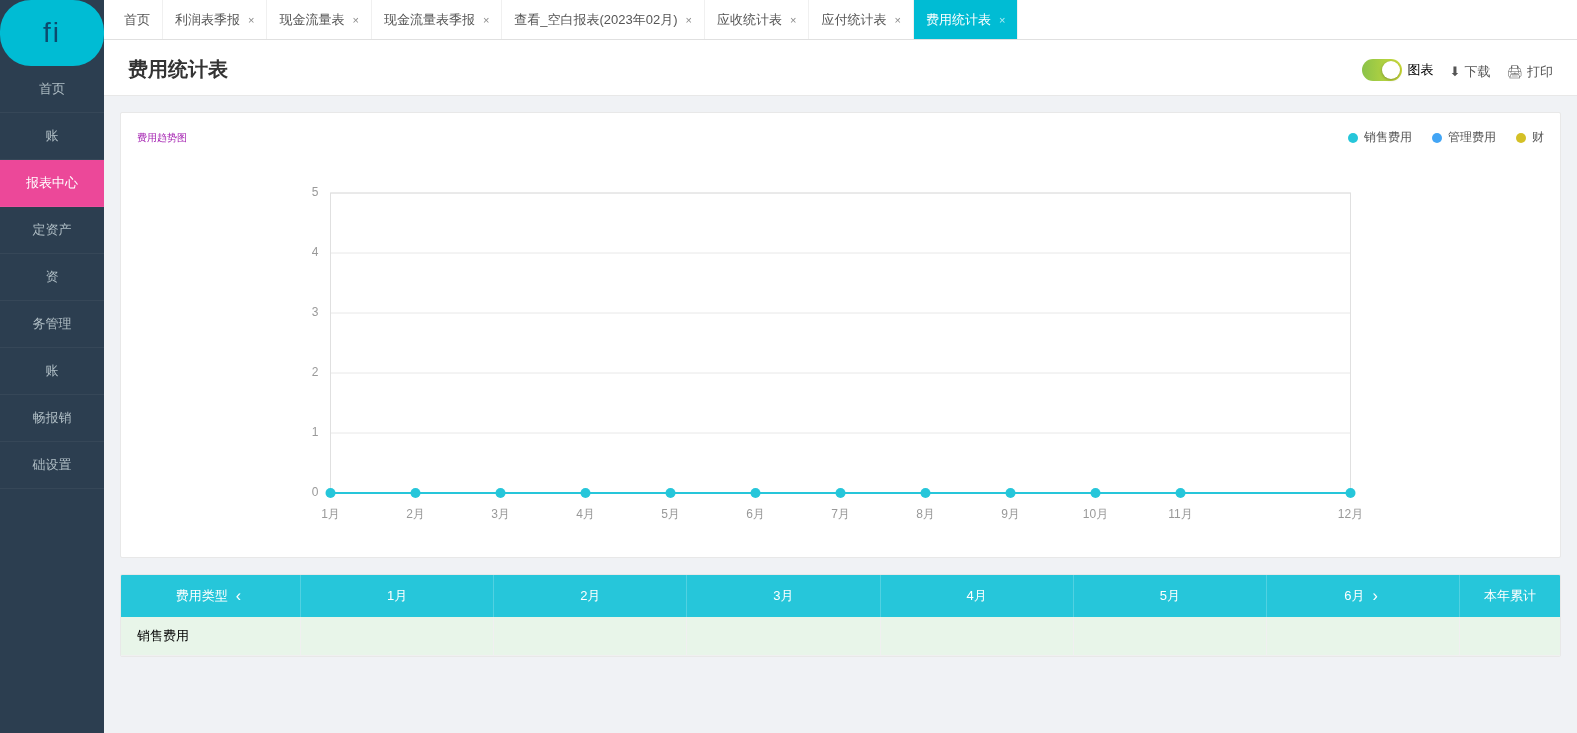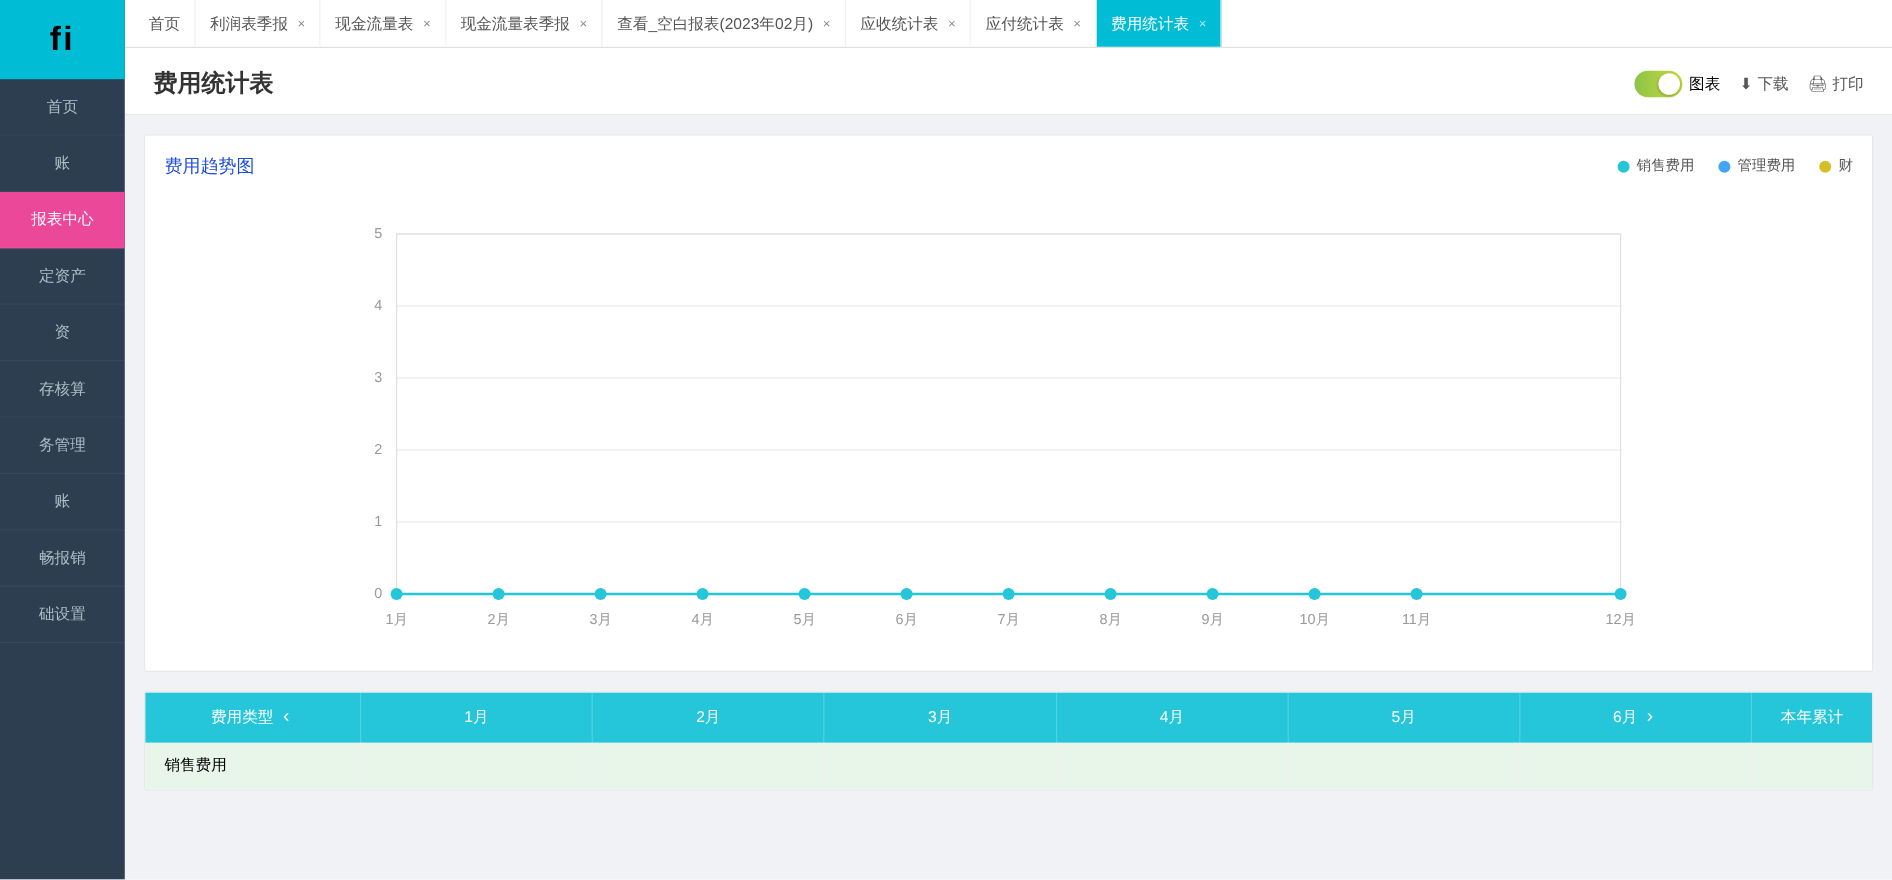--- a/index.html
+++ b/index.html
@@ -16,23 +16,24 @@
       height: 100%;
       overflow: hidden;
     }
     .sidebar-logo {
       background: #00bcd4;
       height: 66px;
       display: flex;
       align-items: center;
       justify-content: center;
       font-size: 28px;
-      font-weight: bold;
-      color: #000000;
+      font-weight: normal;
+      color: #0c4a6e;
       letter-spacing: 2px;
+      border-radius: 31px;
     }
     .sidebar-item {
       padding: 14px 10px;
       text-align: center;
       font-size: 13px;
       color: #b0bec5;
       cursor: pointer;
       border-bottom: 1px solid rgba(255,255,255,0.05);
     }
     .sidebar-item.active { background: #ec4899; color: #fff; }
@@ -96,21 +97,21 @@
       justify-content: space-between;
       border-bottom: 1px solid #e8e8e8;
     }
     .page-title {
       font-size: 20px;
       font-weight: 600;
       color: #333;
     }
     .header-actions {
       display: flex;
-      align-items: center;
+      align-items: flex-end;
       gap: 16px;
     }
     .toggle-wrap {
       display: flex;
       align-items: center;
       gap: 6px;
     }
     .toggle-switch {
       width: 40px;
       height: 22px;
@@ -147,22 +148,22 @@
       border: 1px solid #e8e8e8;
       border-radius: 2px;
     }
     .chart-header {
       display: flex;
       align-items: center;
       justify-content: space-between;
       margin-bottom: 12px;
     }
     .chart-title {
-      font-size: 15px;
-      color: #1d4ed8;
+      font-size: 10px;
+      color: #a21caf;
     }
     .legend {
       display: flex;
       align-items: center;
       gap: 20px;
       font-size: 12px;
       color: #555;
     }
     .legend-item {
       display: flex;
@@ -243,21 +244,20 @@
 </head>
 <body>
 
 <div class="sidebar">
   <div class="sidebar-logo">fi</div>
   <div class="sidebar-item">首页</div>
   <div class="sidebar-item">账</div>
   <div class="sidebar-item active">报表中心</div>
   <div class="sidebar-item">定资产</div>
   <div class="sidebar-item">资</div>
-  <div class="sidebar-item">存核算</div>
   <div class="sidebar-item">务管理</div>
   <div class="sidebar-item">账</div>
   <div class="sidebar-item">畅报销</div>
   <div class="sidebar-item">础设置</div>
 </div>
 
 <div class="main">
 
   <div class="tab-bar">
     <div class="tab">

